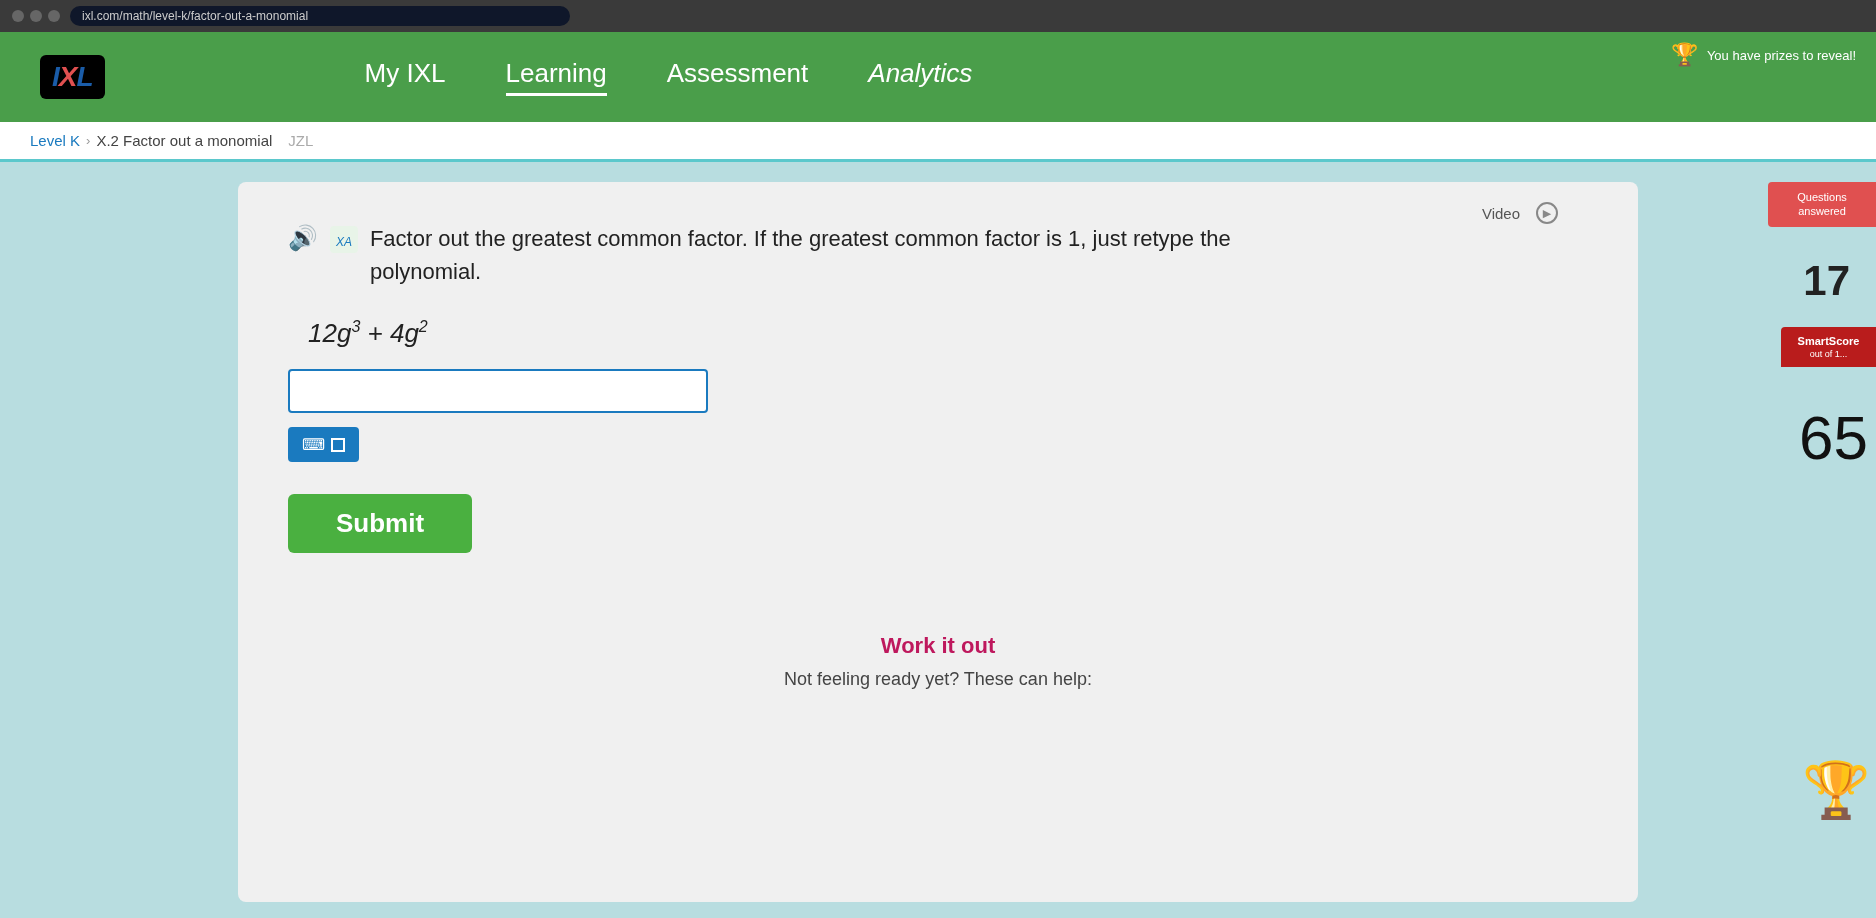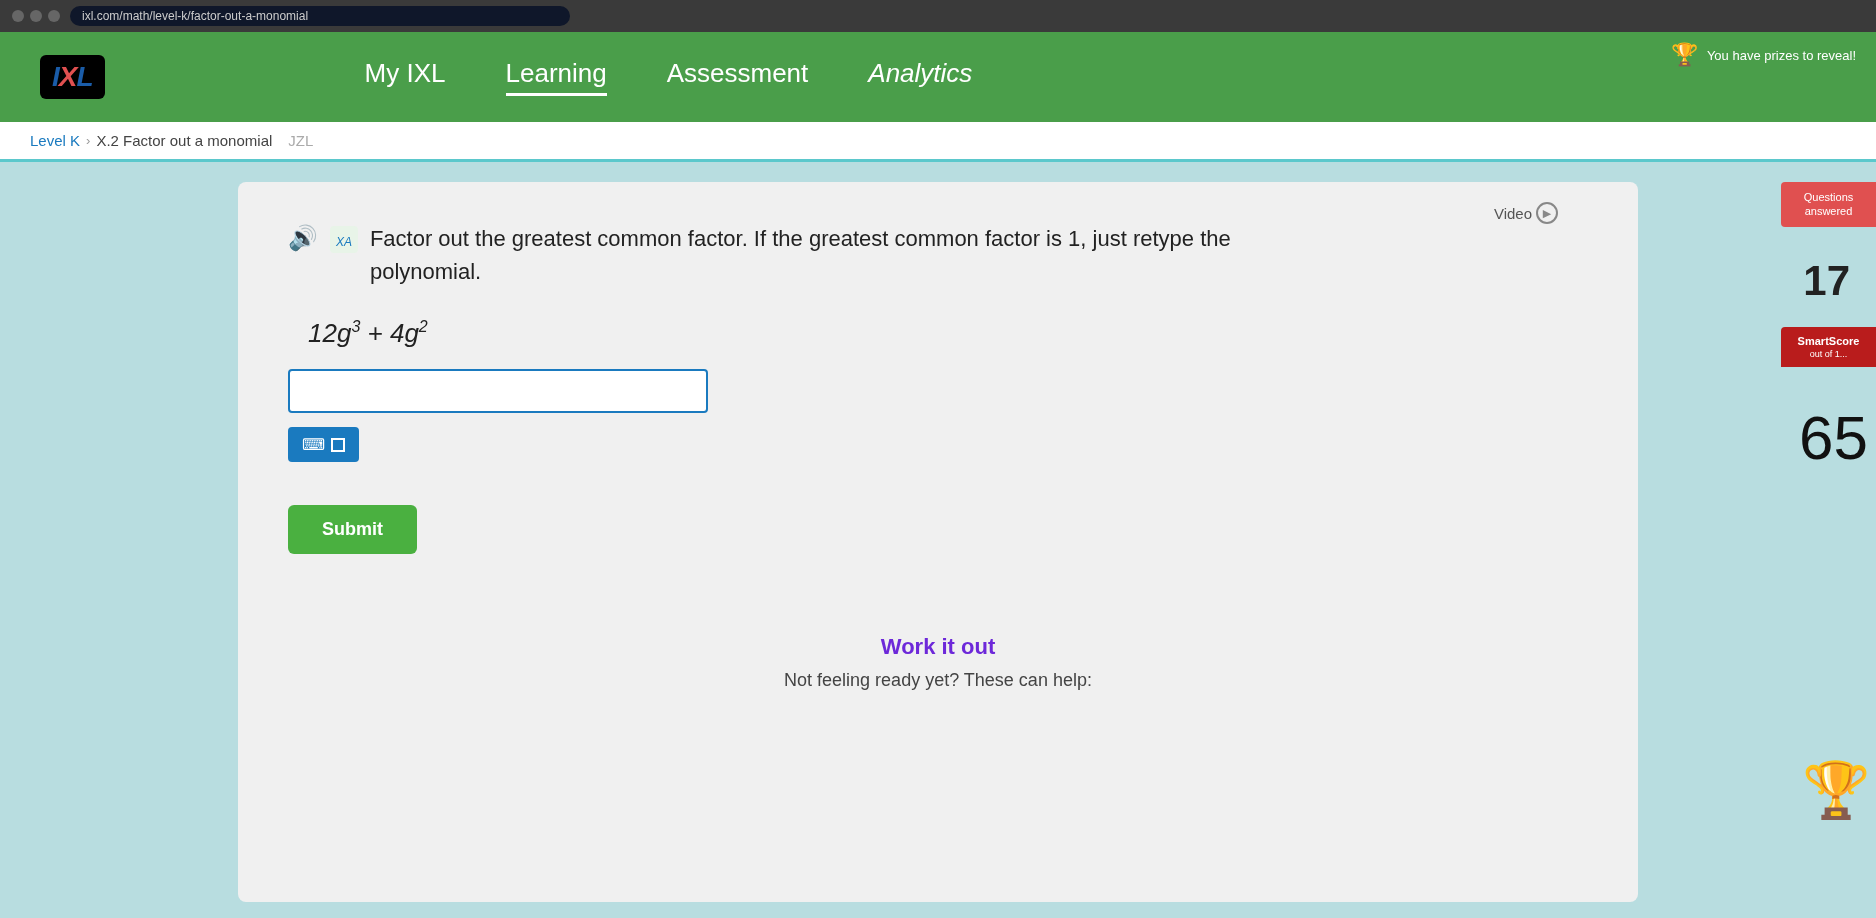--- a/index.html
+++ b/index.html
@@ -154,21 +154,21 @@
       gap: 10px;
     }
     .video-btn {
       background: none;
       border: none;
       color: #555;
       font-size: 15px;
       cursor: pointer;
       display: flex;
       align-items: center;
-      gap: 4px;
+      gap: 16px;
     }
     .video-circle {
       width: 22px; height: 22px;
       border: 2px solid #888;
       border-radius: 50%;
       display: flex;
       align-items: center;
       justify-content: center;
       font-size: 11px;
       color: #888;
@@ -249,35 +249,35 @@
       border: 2px solid white;
       display: inline-block;
     }
 
     
     .submit-btn {
       background: #4ab040;
       border: none;
       border-radius: 6px;
       color: white;
-      font-size: 18px;
+      font-size: 26px;
       font-weight: bold;
-      padding: 14px 34px;
-      cursor: pointer;
-      margin-top: 13px;
+      padding: 14px 48px;
+      cursor: pointer;
+      margin-top: 2px;
     }
 
     
     .work-it-out {
       text-align: center;
       margin-top: 80px;
       padding-bottom: 30px;
     }
     .work-it-out-title {
-      color: #6d28d9;
+      color: #be185d;
       font-size: 22px;
       font-weight: bold;
       margin-bottom: 10px;
     }
     .work-it-out-subtitle {
       color: #444;
       font-size: 18px;
     }
   </style>
 </head>
@@ -356,21 +356,21 @@
     </button>
 
     
     <div class="work-it-out">
       <div class="work-it-out-title">Work it out</div>
       <div class="work-it-out-subtitle">Not feeling ready yet? These can help:</div>
     </div>
 
   </div>
 
-  <div style="position: absolute; right: 0; top: 20px; background: #e05050; color: white; width: 95px; border-radius: 4px 0 0 4px; padding: 8px 8px; font-size: 12px; text-align: center; cursor: pointer;">
+  <div style="position: absolute; right: 0; top: 20px; background: #e05050; color: white; width: 108px; border-radius: 4px 0 0 4px; padding: 8px 8px; font-size: 12px; text-align: center; cursor: pointer;">
     <div style="font-size:11px; line-height:1.3;">Questions answered</div>
   </div>
 
   <div style="position: absolute; right: 26px; top: 95px; font-size: 42px; font-weight: bold; color: #222;">17</div>
 
   <div style="position: absolute; right: 0; top: 165px; background: #b91c1c; color: white; width: 95px; border-radius: 4px 0 0 0; padding: 8px 8px; font-size: 12px; text-align: center; cursor: pointer;">
     <div style="font-size:11px; font-weight:bold;">SmartScore</div>
     <div style="font-size:9px; margin-top:2px;">out of 1...</div>
   </div>
 

